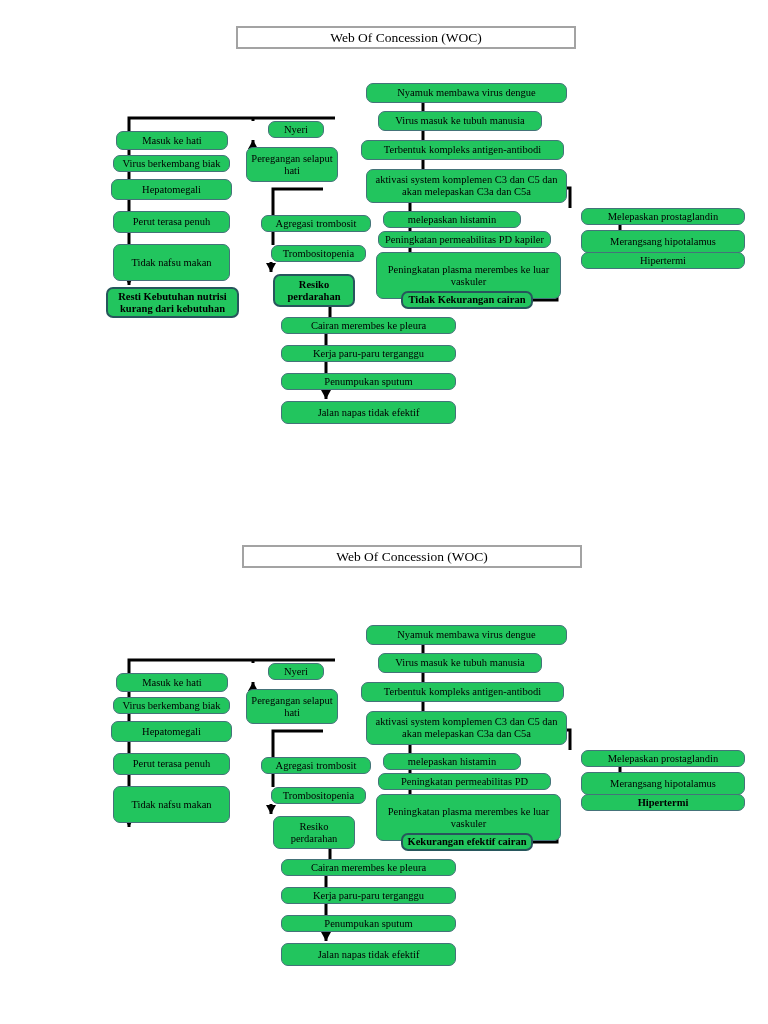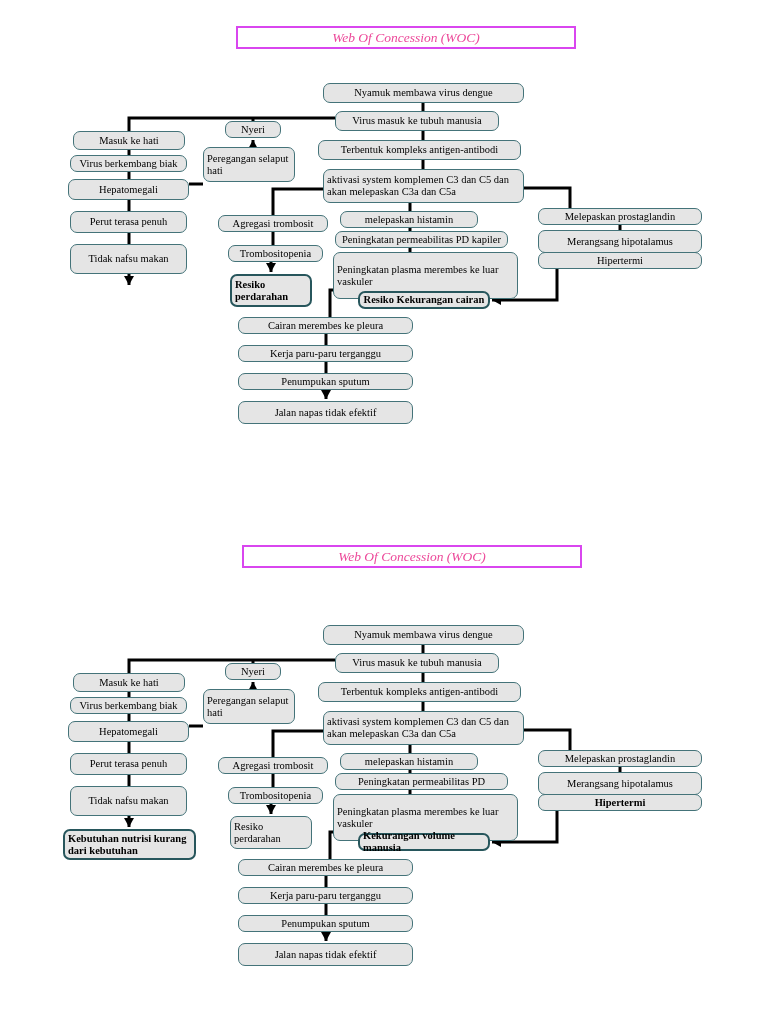--- a/index.html
+++ b/index.html
@@ -2,48 +2,48 @@
 <html><head>
 <meta charset="utf-8">
 <style>
   html,body{margin:0;padding:0;background:#ffffff;}
   body{width:768px;height:1024px;font-family:"Liberation Serif","DejaVu Serif",serif;}
   .stage{position:relative;width:768px;height:1024px;background:#ffffff;overflow:hidden;}
   svg.conn{position:absolute;left:0;top:0;pointer-events:none;}
   .diagram{position:absolute;left:0;width:768px;height:542px;}
   #d0{top:0;}
   #d1{top:542px;}
-  .title-box{position:absolute;box-sizing:border-box;background:#ffffff;border:2px solid #d946ef;
-    display:flex;align-items:center;justify-content:center;font-size:13.5px;color:#ec4899;font-style:italic;}
+  .title-box{position:absolute;box-sizing:border-box;background:#ffffff;border:2px solid #a3a3a3;
+    display:flex;align-items:center;justify-content:center;font-size:13.5px;color:#000000;}
   #d0 .title-box{left:236px;top:26px;width:340px;height:23px;}
   #d1 .title-box{left:242px;top:3px;width:340px;height:23px;}
-  .box{position:absolute;box-sizing:border-box;background:#e5e5e5;border:1.4px solid #447379;
-    border-radius:7px;display:flex;align-items:center;justify-content:center;text-align:left;
-    font-size:10.5px;line-height:1.12;color:#000;padding:1px 3px;}
+  .box{position:absolute;box-sizing:border-box;background:#22c55e;border:1.4px solid #447379;
+    border-radius:7px;display:flex;align-items:center;justify-content:center;text-align:center;
+    font-size:10.5px;line-height:1.12;color:#000;padding:1px 3px;margin-left:43px;}
   .bold{font-weight:bold;}
   .emph{border-width:2px;border-color:#27565c;}
   
   .b-nyamuk{left:323px;top:83px;width:201px;height:20px}
   .b-virus{left:335px;top:111px;width:164px;height:20px}
   .b-terbentuk{left:318px;top:140px;width:203px;height:20px}
   .b-aktivasi{left:323px;top:169px;width:201px;height:34px}
   .b-histamin{left:340px;top:211px;width:138px;height:17px}
   .b-permeab{left:335px;top:231px;width:173px;height:17px}
   .b-plasma{left:333px;top:252px;width:185px;height:47px}
   .b-cairan{left:358px;top:291px;width:132px;height:18px}
   .b-prosta{left:538px;top:208px;width:164px;height:17px}
   .b-hipotal{left:538px;top:230px;width:164px;height:23px}
   .b-hipertermi{left:538px;top:252px;width:164px;height:17px}
   .b-nyeri{left:225px;top:121px;width:56px;height:17px}
   .b-peregangan{left:203px;top:147px;width:92px;height:35px}
   .b-masuk{left:73px;top:131px;width:112px;height:19px}
   .b-berkembang{left:70px;top:155px;width:117px;height:17px}
   .b-hepato{left:68px;top:179px;width:121px;height:21px}
   .b-perut{left:70px;top:211px;width:117px;height:22px}
-  .b-nafsu{left:70px;top:244px;width:117px;height:30px}
+  .b-nafsu{left:70px;top:244px;width:117px;height:37px}
   .b-nutrisi{left:63px;top:287px;width:133px;height:31px}
   .b-agregasi{left:218px;top:215px;width:110px;height:17px}
   .b-tromb{left:228px;top:245px;width:95px;height:17px}
   .b-resiko{left:230px;top:274px;width:82px;height:33px}
   .b-pleura{left:238px;top:317px;width:175px;height:17px}
   .b-kerja{left:238px;top:345px;width:175px;height:17px}
   .b-sputum{left:238px;top:373px;width:175px;height:17px}
   .b-jalan{left:238px;top:401px;width:175px;height:23px}
 </style>
 </head>
@@ -98,61 +98,61 @@
 
   <div class="diagram" id="d0">
     <div class="title-box">Web Of Concession (WOC)</div>
     <div class="box b-nyamuk">Nyamuk membawa virus dengue</div>
     <div class="box b-virus">Virus masuk ke tubuh manusia</div>
     <div class="box b-terbentuk">Terbentuk kompleks antigen-antibodi</div>
     <div class="box b-aktivasi">aktivasi system komplemen C3 dan C5 dan akan melepaskan C3a dan C5a</div>
     <div class="box b-histamin">melepaskan histamin</div>
     <div class="box b-permeab">Peningkatan permeabilitas PD kapiler</div>
     <div class="box b-plasma">Peningkatan plasma merembes ke luar vaskuler</div>
-    <div class="box b-cairan bold emph">Resiko Kekurangan cairan</div>
+    <div class="box b-cairan bold emph">Tidak Kekurangan cairan</div>
     <div class="box b-prosta">Melepaskan prostaglandin</div>
     <div class="box b-hipotal">Merangsang hipotalamus</div>
     <div class="box b-hipertermi">Hipertermi</div>
     <div class="box b-nyeri">Nyeri</div>
     <div class="box b-peregangan">Peregangan selaput hati</div>
     <div class="box b-masuk">Masuk ke hati</div>
     <div class="box b-berkembang">Virus berkembang biak</div>
     <div class="box b-hepato">Hepatomegali</div>
     <div class="box b-perut">Perut terasa penuh</div>
     <div class="box b-nafsu">Tidak nafsu makan</div>
+    <div class="box b-nutrisi bold emph">Resti Kebutuhan nutrisi kurang dari kebutuhan</div>
     <div class="box b-agregasi">Agregasi trombosit</div>
     <div class="box b-tromb">Trombositopenia</div>
     <div class="box b-resiko bold emph">Resiko perdarahan</div>
     <div class="box b-pleura">Cairan merembes ke pleura</div>
     <div class="box b-kerja">Kerja paru-paru terganggu</div>
     <div class="box b-sputum">Penumpukan sputum</div>
     <div class="box b-jalan">Jalan napas tidak efektif</div>
   </div>
 
   <div class="diagram" id="d1">
     <div class="title-box">Web Of Concession (WOC)</div>
     <div class="box b-nyamuk">Nyamuk membawa virus dengue</div>
     <div class="box b-virus">Virus masuk ke tubuh manusia</div>
     <div class="box b-terbentuk">Terbentuk kompleks antigen-antibodi</div>
     <div class="box b-aktivasi">aktivasi system komplemen C3 dan C5 dan akan melepaskan C3a dan C5a</div>
     <div class="box b-histamin">melepaskan histamin</div>
     <div class="box b-permeab">Peningkatan permeabilitas PD</div>
     <div class="box b-plasma">Peningkatan plasma merembes ke luar vaskuler</div>
-    <div class="box b-cairan bold emph">Kekurangan volume manusia</div>
+    <div class="box b-cairan bold emph">Kekurangan efektif cairan</div>
     <div class="box b-prosta">Melepaskan prostaglandin</div>
     <div class="box b-hipotal">Merangsang hipotalamus</div>
     <div class="box b-hipertermi bold">Hipertermi</div>
     <div class="box b-nyeri">Nyeri</div>
     <div class="box b-peregangan">Peregangan selaput hati</div>
     <div class="box b-masuk">Masuk ke hati</div>
     <div class="box b-berkembang">Virus berkembang biak</div>
     <div class="box b-hepato">Hepatomegali</div>
     <div class="box b-perut">Perut terasa penuh</div>
     <div class="box b-nafsu">Tidak nafsu makan</div>
-    <div class="box b-nutrisi bold emph">Kebutuhan nutrisi kurang dari kebutuhan</div>
     <div class="box b-agregasi">Agregasi trombosit</div>
     <div class="box b-tromb">Trombositopenia</div>
     <div class="box b-resiko">Resiko perdarahan</div>
     <div class="box b-pleura">Cairan merembes ke pleura</div>
     <div class="box b-kerja">Kerja paru-paru terganggu</div>
     <div class="box b-sputum">Penumpukan sputum</div>
     <div class="box b-jalan">Jalan napas tidak efektif</div>
   </div>
 
 </div>

